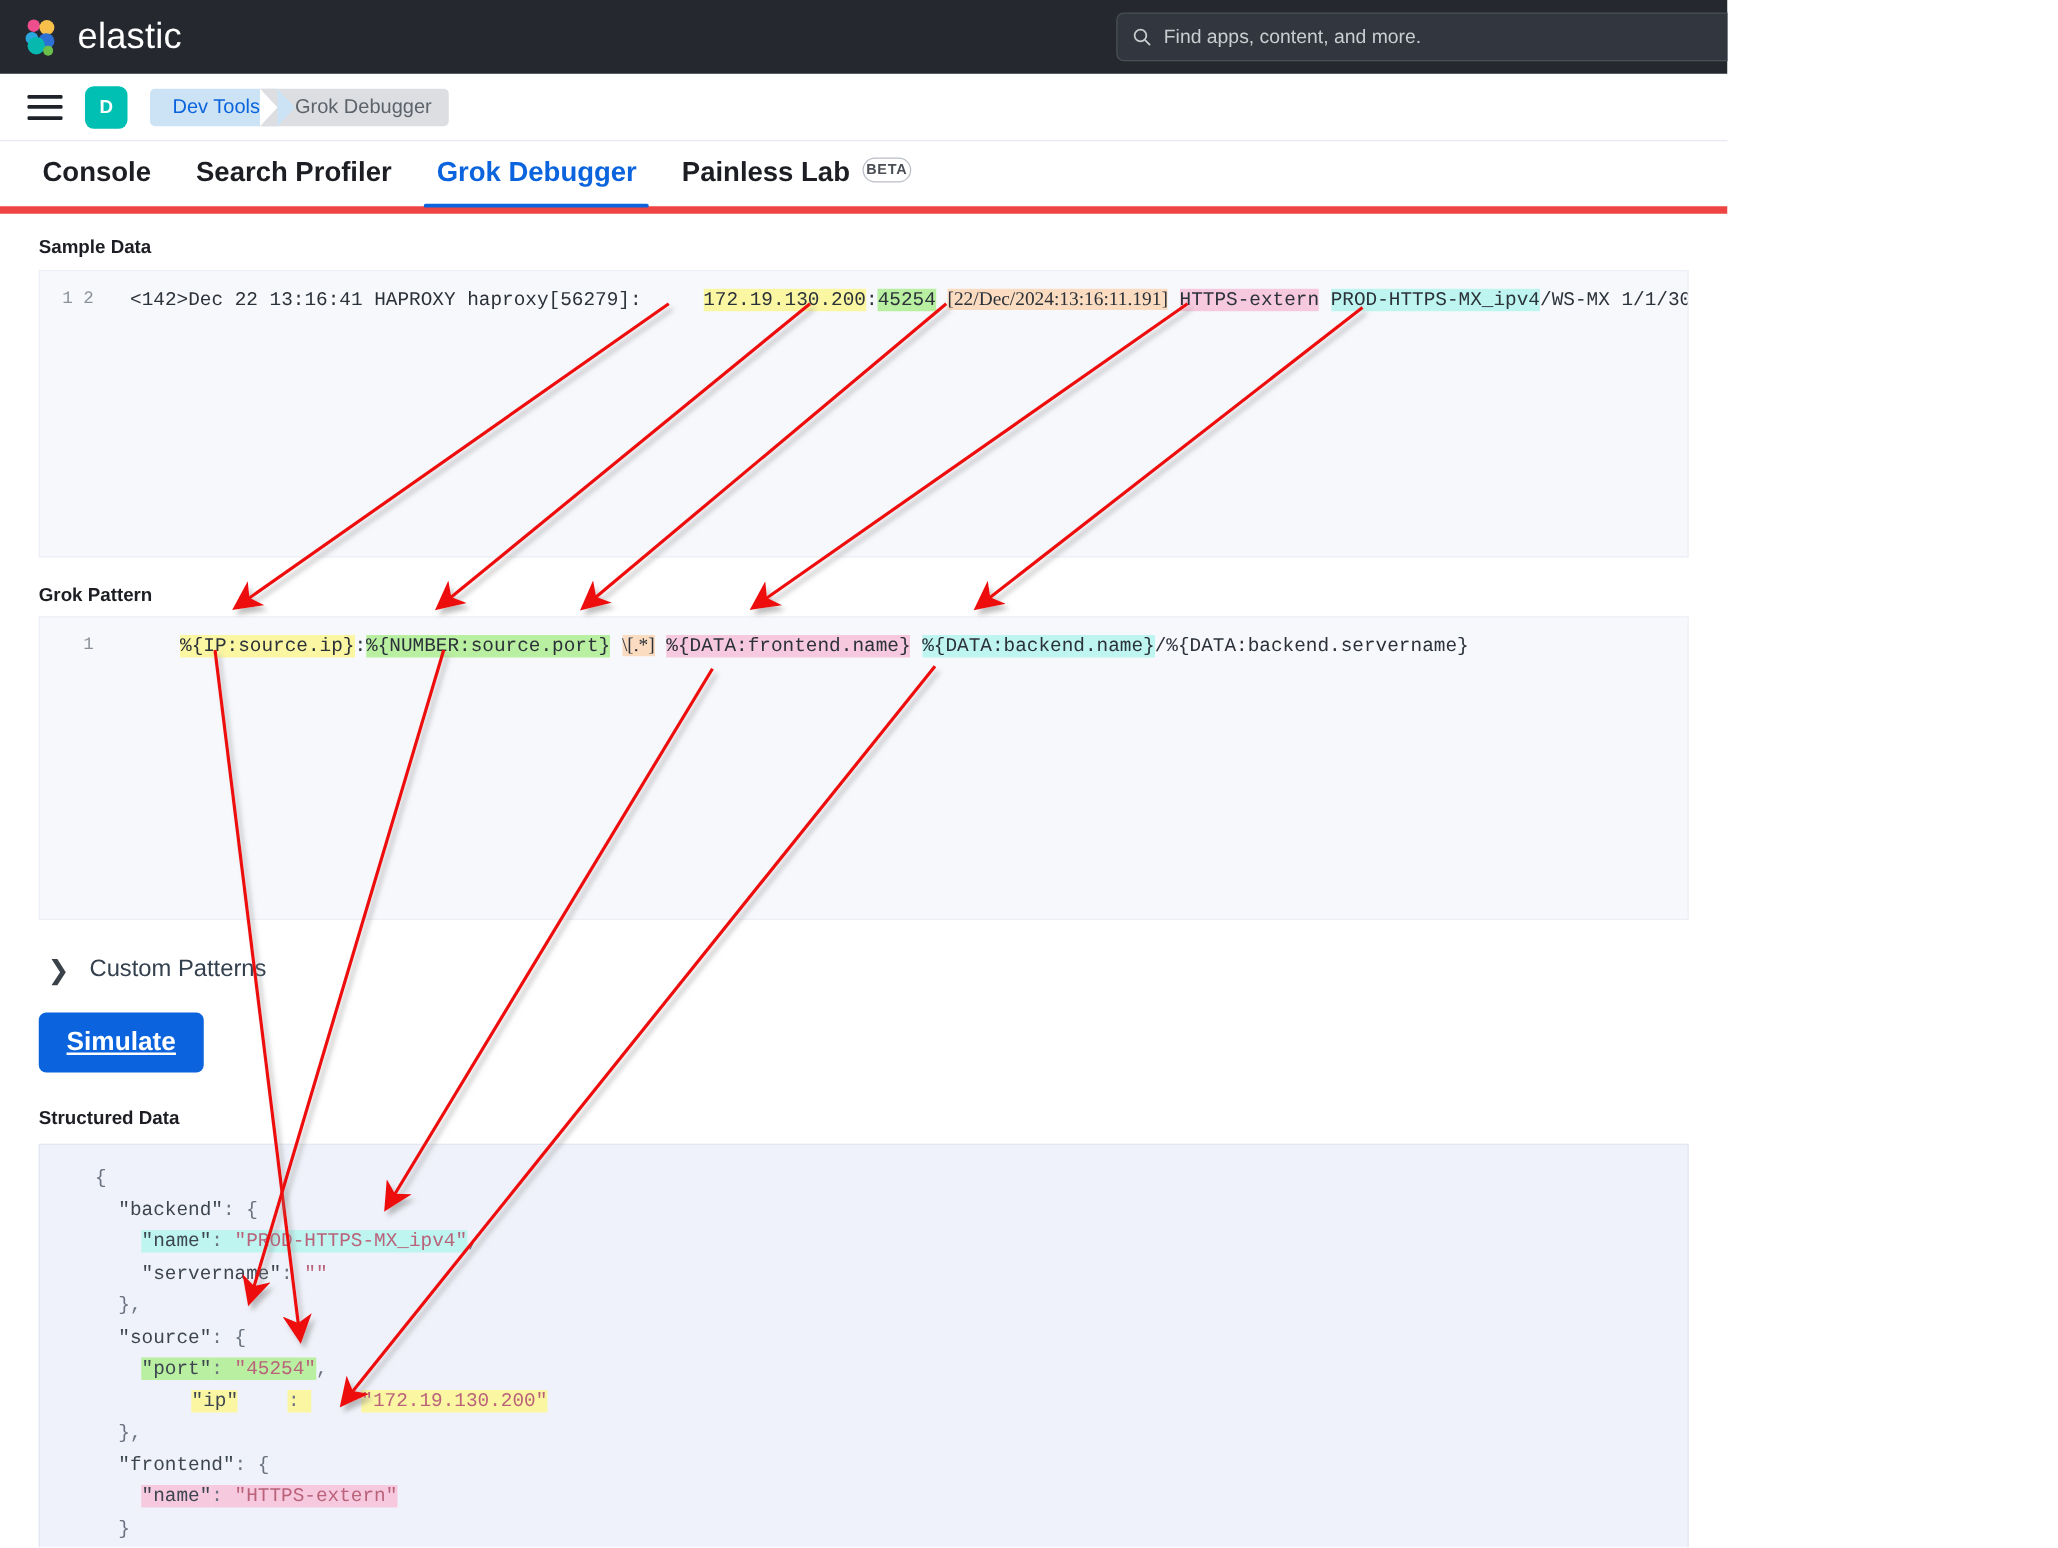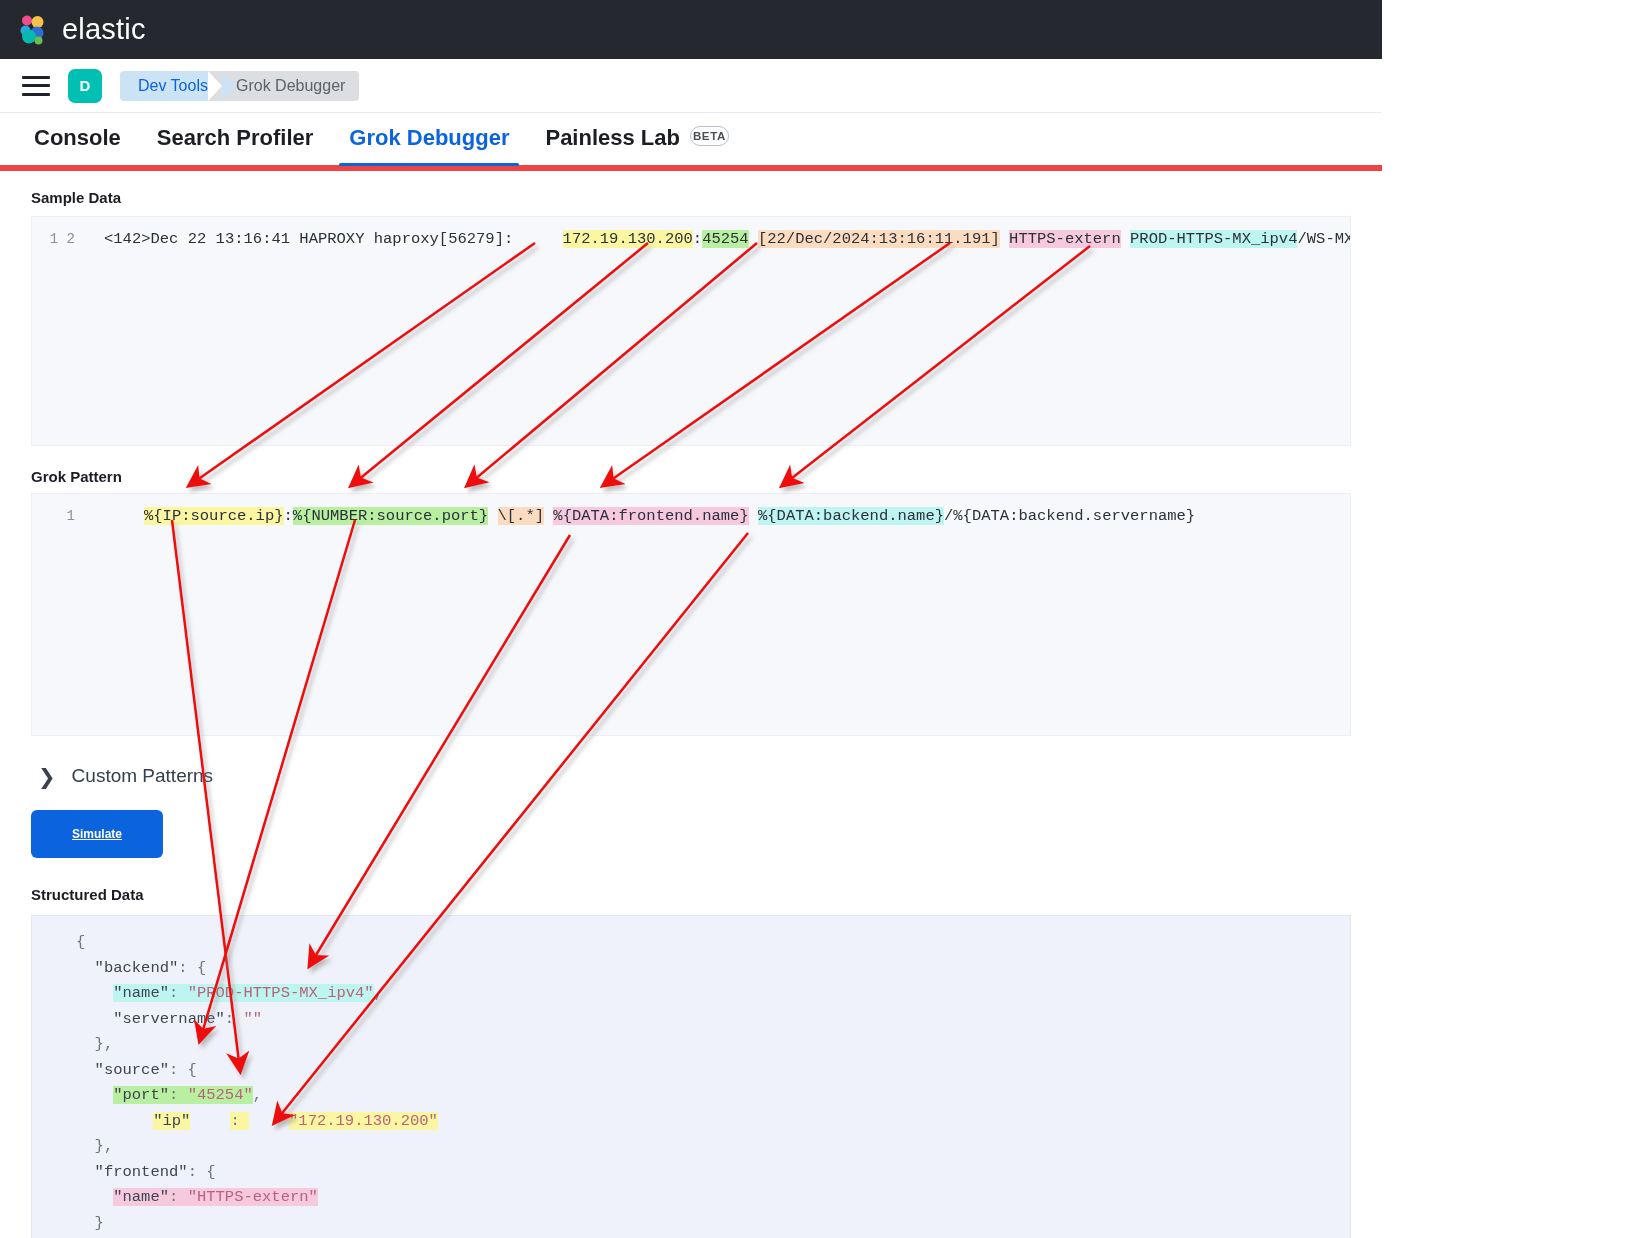--- a/index.html
+++ b/index.html
@@ -105,21 +105,21 @@
   }
   .gutter {
     position: absolute; left: 0; top: 0; width: 52px; height: 100%;
     color: #8a9199; text-align: right; padding-top: 11px; padding-right: 9px;
     font-size: 14px; line-height: 23px;
   }
   .codebody { padding: 11px 10px 10px 72px; white-space: pre; }
 
   .hl-yellow { background:#FAF6A2;margin-left:40px; }
   .hl-green  { background:#B9EFA0; }
-  .hl-orange { background:#FBDCC0; }
+  .hl-orange { background:#FBDCC0;font-family:Liberation Serif, serif; }
   .hl-pink   { background:#F6C9DE; }
   .hl-cyan   { background:#BEF5F0; }
 
   
   .outpane {
     background: #EFF2FA; border: 1px solid #e3e7f2;
     font-family: "Liberation Mono", monospace;
     font-size: 15.5px; line-height: 25.5px; color: #343a42;
     padding: 14px 10px 10px 44px; white-space: pre; overflow: hidden;
   }
@@ -131,21 +131,21 @@
   .accordion {
     display: flex; align-items: center; gap: 16px;
     padding-left: 38px; height: 40px;
   }
   .chev { font-size: 21px; color: #3a4149; line-height: 1; }
   .accordion-label { font-size: 19px; color: #34404e; }
 
   .simulate-btn {
     margin-left: 31px; width: 132px; height: 48px;
     background: #0B64DD; color: #ffffff; border: none; border-radius: 6px;
-    font-size: 12px; font-weight: 600; cursor: pointer;
+    font-size: 21px; font-weight: 600; cursor: pointer;
     display: flex; align-items: center; justify-content: center;
   }
   .simulate-btn span { text-decoration: underline; }
 
   
   .arrows { position: absolute; inset: 0; pointer-events: none; }
 </style>
 </head>
 <body>
 
@@ -159,20 +159,30 @@
           <circle cx="21.5" cy="9" r="6" fill="#F6C04A"></circle>
           <circle cx="9.5" cy="17.5" r="5" fill="#2BA7DF"></circle>
           <circle cx="21" cy="20" r="6.5" fill="#2E6FD4"></circle>
           <circle cx="13" cy="23.5" r="7" fill="#07B8AF"></circle>
           <circle cx="22.5" cy="27.5" r="4" fill="#6BBE4A"></circle>
         </svg>
       </span>
       <span class="brand-name">elastic</span>
     </div>
 
+    <div class="global-search">
+      <span class="gs-icon">
+        <svg width="15" height="15" viewBox="0 0 16 16">
+          <circle cx="6.8" cy="6.8" r="5" fill="none" stroke="#c9ccd1" stroke-width="1.5"></circle>
+          <line x1="10.5" y1="10.5" x2="15" y2="15" stroke="#c9ccd1" stroke-width="1.5"></line>
+        </svg>
+      </span>
+      <span class="gs-text">Find apps, content, and more.</span>
+      <span class="gs-kbd">^/</span>
+    </div>
   </div>
 
   <div class="crumbrow">
     <div class="hamburger">
         <i></i>
         <i></i>
         <i></i>
       </div>
     <div class="space-avatar">D</div>
     <div class="crumbs">

